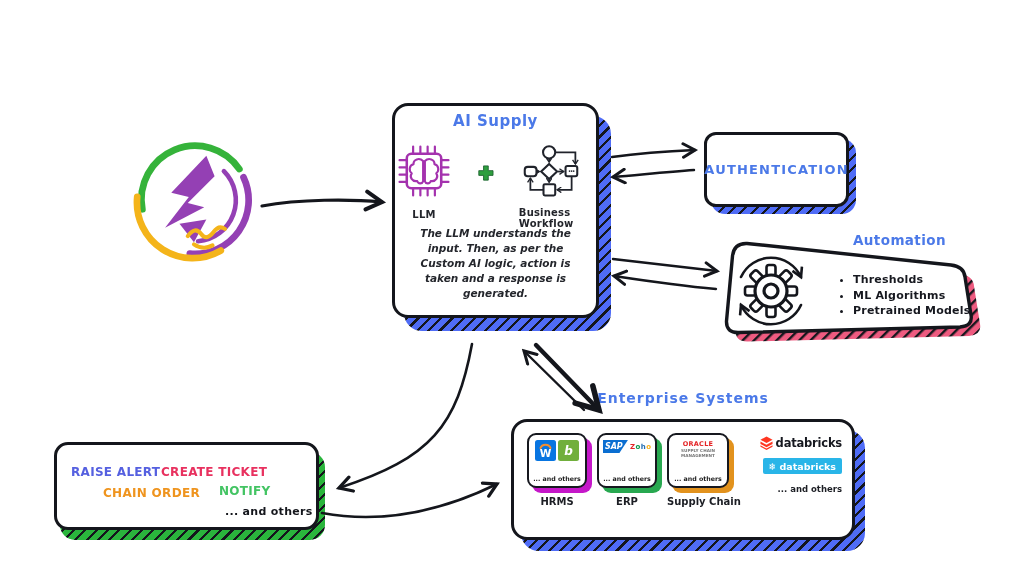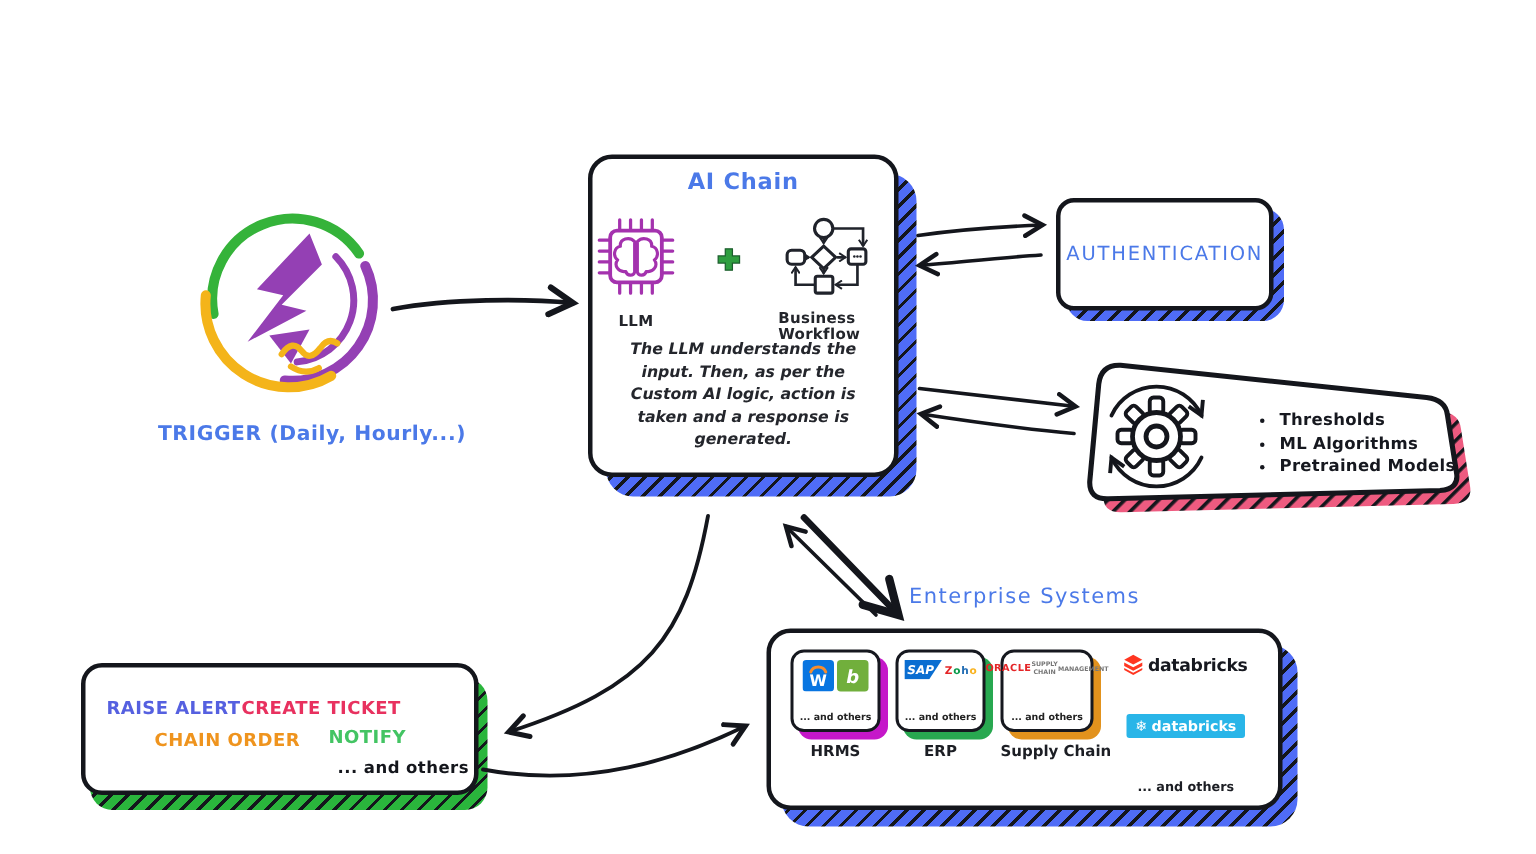--- a/index.html
+++ b/index.html
@@ -18,59 +18,59 @@
   
   .agent-title{left:0;right:0;top:6px;text-align:center;font-size:15px;font-weight:bold;
                color:var(--accent);letter-spacing:.5px;}
   .icon-row{left:0;right:12px;top:36px;display:flex;justify-content:center;align-items:flex-start;gap:24px;}
   .icon-col{display:flex;flex-direction:column;align-items:center;}
   .icon-label{font-size:10px;font-weight:bold;color:#23252b;margin-top:9px;letter-spacing:.2px;}
   .agent-desc{left:13px;right:13px;bottom:14px;text-align:center;font-size:10.5px;font-style:italic;
               font-weight:600;line-height:1.42;color:#24262c;}
   
   .auth-title{position:absolute;inset:0;display:flex;align-items:center;justify-content:center;
-              font-size:13px;font-weight:normal;color:var(--accent);letter-spacing:1.2px;text-align:center;}
+              font-size:13px;font-weight:bold;color:var(--accent);letter-spacing:1.2px;text-align:center;}
   
   .automation-title{left:853px;top:232px;width:150px;font-size:13.5px;font-weight:bold;
                     color:var(--accent);letter-spacing:.4px;z-index:3;}
   .automation-list{left:838px;top:272px;width:160px;z-index:3;}
   .automation-list ul{margin:0;padding-left:15px;list-style:disc;}
   .automation-list li{font-size:11px;font-weight:bold;line-height:15.5px;letter-spacing:.2px;color:#16181f;}
   
-  .ent-title{left:511px;top:390px;width:344px;text-align:center;font-size:14px;font-weight:normal;
+  .ent-title{left:511px;top:390px;width:344px;text-align:center;font-size:14px;font-weight:bold;
              color:var(--accent);letter-spacing:1px;z-index:3;}
   .ent-row{position:absolute;inset:0;display:flex;gap:10px;padding:11px 10px 0 13px;}
   .ecard-wrap{width:60px;text-align:center;flex:0 0 auto;}
   .ecard{position:relative;height:55px;}
   .ecard-shadow{position:absolute;inset:0;transform:translate(5px,5px);border-radius:9px;}
   .ecard-face{position:absolute;inset:0;background:#fff;border:2.6px solid #16181f;border-radius:9px;
               display:flex;flex-direction:column;align-items:center;justify-content:space-between;
               padding:5px 2px 4px;}
   .logo-row{display:flex;gap:2px;align-items:center;justify-content:center;}
   .ecard-others{font-size:6.3px;font-weight:bold;color:#222;white-space:nowrap;}
   .ecard-label{margin-top:8px;font-size:10px;font-weight:bold;color:#1c1e24;white-space:nowrap;}
-  .vend{flex:1;display:flex;flex-direction:column;align-items:center;padding-top:3px;gap:18px;}
+  .vend{flex:1;display:flex;flex-direction:column;align-items:flex-end;padding-top:3px;}
   .dbx-row{display:flex;align-items:center;gap:3px;}
   .dbx-text{font-size:11.5px;font-weight:bold;color:#16181f;letter-spacing:-.2px;}
   .snow-chip{margin-top:8px;background:var(--snowflake-blue);color:#fff;border-radius:2px;
              padding:2.5px 6px;font-size:9.5px;font-weight:bold;display:flex;gap:3px;align-items:center;}
   .vend-others{margin-top:10px;font-size:8.5px;font-weight:bold;color:#1c1e24;}
   
   .sq-logo{width:21px;height:21px;border-radius:2.5px;display:flex;align-items:center;justify-content:center;}
   .bamboo{background:var(--bamboo-green);color:#fff;font-size:12px;font-weight:bold;font-style:italic;}
   .sf-logo{width:30px;height:20px;border-radius:5px;background:var(--salesforce-blue);
            display:flex;align-items:center;justify-content:center;}
   .hub-col{width:23px;display:flex;flex-direction:column;align-items:flex-start;line-height:1.2;}
   .hub-top{font-size:5px;font-weight:bold;color:var(--hubspot-orange);}
   .hub-bot{font-size:4.6px;font-weight:bold;color:#33475b;}
   .sap-logo{width:25px;height:13px;background:var(--sap-blue);
             clip-path:polygon(0 0,100% 0,66% 100%,0 100%);color:#fff;font-size:8px;font-weight:bold;
             font-style:italic;display:flex;align-items:center;padding-left:2px;box-sizing:border-box;}
   .zoho{display:flex;font-size:7px;font-weight:bold;gap:.5px;}
-  .oracle-col{display:flex;align-items:center;line-height:1.25;}
+  .oracle-col{display:flex;flex-direction:column;align-items:center;line-height:1.25;}
   .oracle-top{font-size:6.5px;font-weight:bold;color:var(--oracle-red);letter-spacing:.3px;}
   .oracle-sub{font-size:4.2px;font-weight:bold;color:#777;}
   
   .act{position:absolute;font-weight:bold;font-size:12px;letter-spacing:.3px;white-space:nowrap;}
   .c-alert{color:var(--raise-alert);} .c-ticket{color:var(--create-ticket);}
   .c-order{color:var(--place-order);} .c-notify{color:var(--notify);}
   .act-others{color:#14161c;font-size:11px;}
   svg{display:block;}
   .nopane{pointer-events:none;}
 </style>
@@ -81,26 +81,25 @@
 
   <svg class="abs" style="left:130px;top:135px;" width="130" height="130" viewBox="0 0 126 126">
     <path d="M12,72 A52,52 0 0 1 106,33" fill="none" style="stroke:var(--trigger-green)" stroke-width="6.5" stroke-linecap="round"></path>
     <path d="M110,41 A52,52 0 0 1 58,115" fill="none" style="stroke:var(--trigger-purple)" stroke-width="6.5" stroke-linecap="round"></path>
     <path d="M88,112 A54,54 0 0 1 7,60" fill="none" style="stroke:var(--trigger-yellow)" stroke-width="6.5" stroke-linecap="round"></path>
     <path d="M91,35 A40,40 0 0 1 66,103" fill="none" style="stroke:var(--trigger-purple)" stroke-width="4.5" stroke-linecap="round"></path>
     <polygon points="74,20 40,56 57,60 34,90 72,70 56,66 82,40" style="fill:var(--trigger-purple)"></polygon>
     <polygon points="48,86 74,82 62,104" style="fill:var(--trigger-purple)"></polygon>
     <path d="M56,98 q7,-10 13,-2 q5,7 12,-2 q5,-7 11,-3 M62,106 q9,6 18,1" fill="none" style="stroke:var(--trigger-yellow)" stroke-width="4" stroke-linecap="round"></path>
   </svg>
-  <div class="abs trigger-label">TRIGGER (Daily, Hourly...)</div>
 
   <div class="boxwrap" style="left:392px;top:103px;width:207px;height:215px;">
     <div class="boxshadow hatch-blue" style="transform:translate(12px,13px);"></div>
     <div class="boxface">
-      <div class="abs agent-title">AI Chain</div>
+      <div class="abs agent-title">AI Supply</div>
       <div class="abs icon-row">
         <div class="icon-col">
           <svg width="58" height="58" viewBox="0 0 64 64">
             <g style="stroke:var(--llm-purple)" stroke-width="2.4" stroke-linecap="round">
               <path d="M20,13 V5 M28,13 V5 M36,13 V5 M44,13 V5"></path>
               <path d="M20,51 V59 M28,51 V59 M36,51 V59 M44,51 V59"></path>
               <path d="M13,20 H5 M13,28 H5 M13,36 H5 M13,44 H5"></path>
               <path d="M51,20 H59 M51,28 H59 M51,36 H59 M51,44 H59"></path>
             </g>
             <rect x="13" y="13" width="38" height="38" rx="5" fill="#fff" style="stroke:var(--llm-purple)" stroke-width="2.8"></rect>
@@ -158,20 +157,21 @@
   <svg class="abs" style="left:713px;top:226px;z-index:2;" width="290" height="130" viewBox="0 0 290 130">
     <defs>
       <pattern id="hpink" patternUnits="userSpaceOnUse" width="8" height="8" patternTransform="rotate(45)">
         <rect width="8" height="8" style="fill:var(--shadow-pink)"></rect>
         <rect width="2.4" height="8" fill="#14161c"></rect>
       </pattern>
     </defs>
     <path d="M 34,17.5 L 238,39 Q 251,40.5 252,51 L 258,89 Q 260,100 247,101 L 26,106.5 Q 13,107 13.5,95 L 19.5,30 Q 21,17 34,17.5 Z" transform="translate(9,9)" fill="url(#hpink)"></path>
     <path d="M 34,17.5 L 238,39 Q 251,40.5 252,51 L 258,89 Q 260,100 247,101 L 26,106.5 Q 13,107 13.5,95 L 19.5,30 Q 21,17 34,17.5 Z" fill="#fff" stroke="#14161c" stroke-width="3.4"></path>
   </svg>
+  <div class="abs automation-title">Automation</div>
   <svg class="abs" style="left:727px;top:247px;z-index:3;" width="88" height="88" viewBox="0 0 88 88">
     <defs>
       <marker id="ah2" markerWidth="5" markerHeight="5" refX="4" refY="2.5" orient="auto">
         <path d="M0.5,0.5 L4,2.5 L0.5,4.5" fill="none" stroke="#14161c" stroke-width="1"></path>
       </marker>
     </defs>
     <path d="M14,30 A33,33 0 0 1 74,30" fill="none" stroke="#14161c" stroke-width="2.6" stroke-linecap="round" marker-end="url(#ah2)"></path>
     <path d="M74,58 A33,33 0 0 1 14,58" fill="none" stroke="#14161c" stroke-width="2.6" stroke-linecap="round" marker-end="url(#ah2)"></path>
     <g stroke="#14161c" stroke-width="2.6" fill="#fff">
       <rect x="39.5" y="18" width="9" height="11" rx="2.5"></rect>

